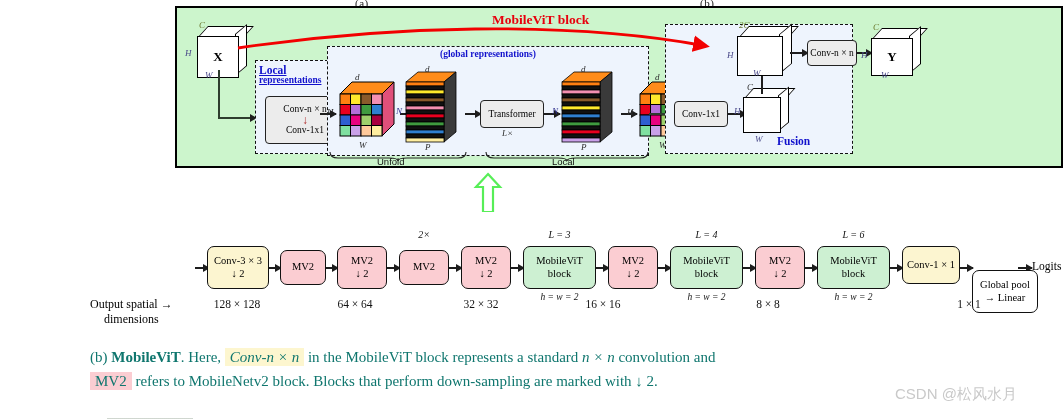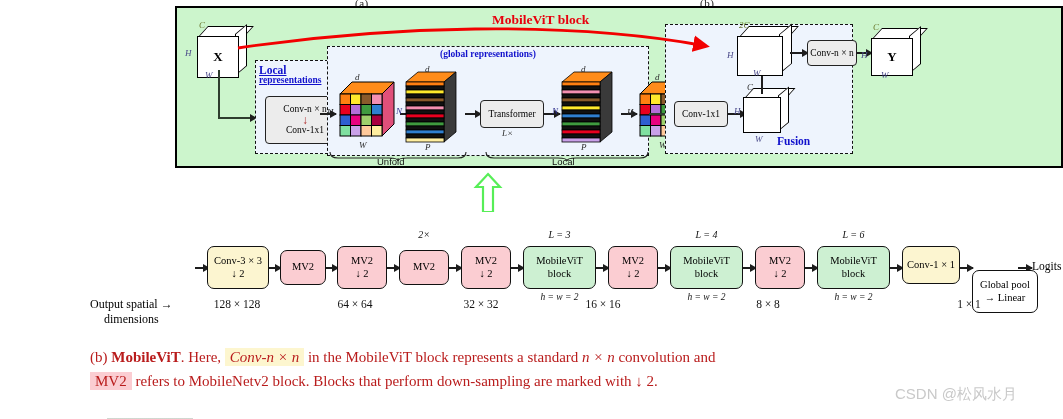--- a/index.html
+++ b/index.html
@@ -62,21 +62,21 @@
   .ptop{position:absolute;font-size:10px;font-style:italic;font-family:"Liberation Serif",serif;color:#111;text-align:center;}
   .pbot{position:absolute;font-size:9.5px;font-style:italic;font-family:"Liberation Serif",serif;color:#111;text-align:center;}
   .pdim{position:absolute;font-size:11.5px;font-family:"Liberation Serif",serif;color:#111;text-align:center;}
 
   
   #dog{position:absolute;left:107px;top:213px;width:86px;height:78px;overflow:hidden;border:0;}
   #dog .sky{position:absolute;left:0;top:0;width:100%;height:22%;background:linear-gradient(#cfd6cf,#e3e6dd);}
 
   
   #caption{position:absolute;left:90px;top:345px;width:880px;
-           font-size:15px;line-height:1.62;color:#b91c1c;font-family:"Liberation Serif",serif;}
+           font-size:15px;line-height:1.62;color:#0f766e;font-family:"Liberation Serif",serif;}
   #caption b{font-weight:bold;}
   .hl-y{background:#fdf6cf;padding:1px 5px;}
   .hl-p{background:#fbcdd2;padding:1px 5px;}
   .it{font-style:italic;}
   #watermark{position:absolute;left:895px;top:385px;font-size:15px;color:#c9c9c9;
              font-family:"Liberation Sans",sans-serif;white-space:nowrap;}
 </style>
 </head>
 <body>
 

